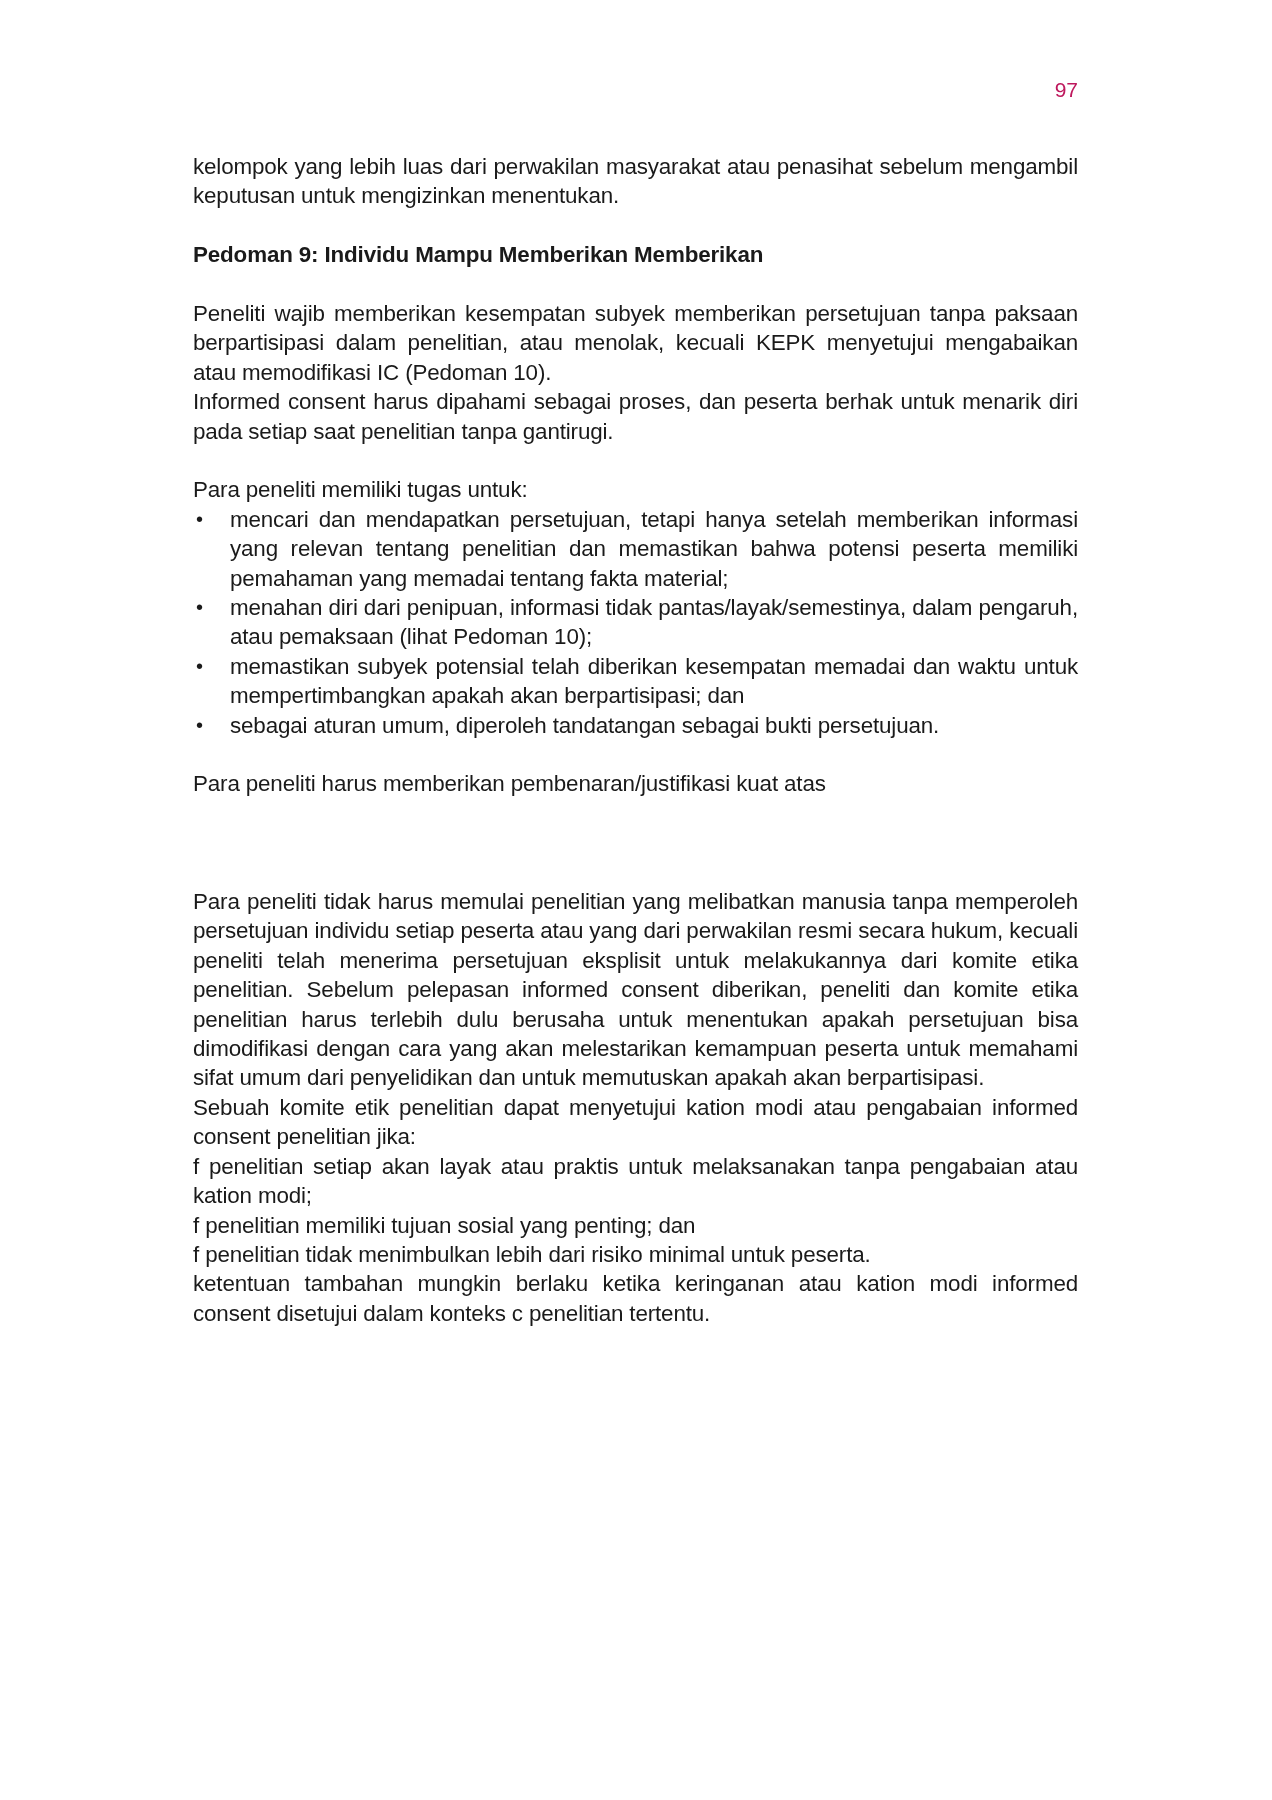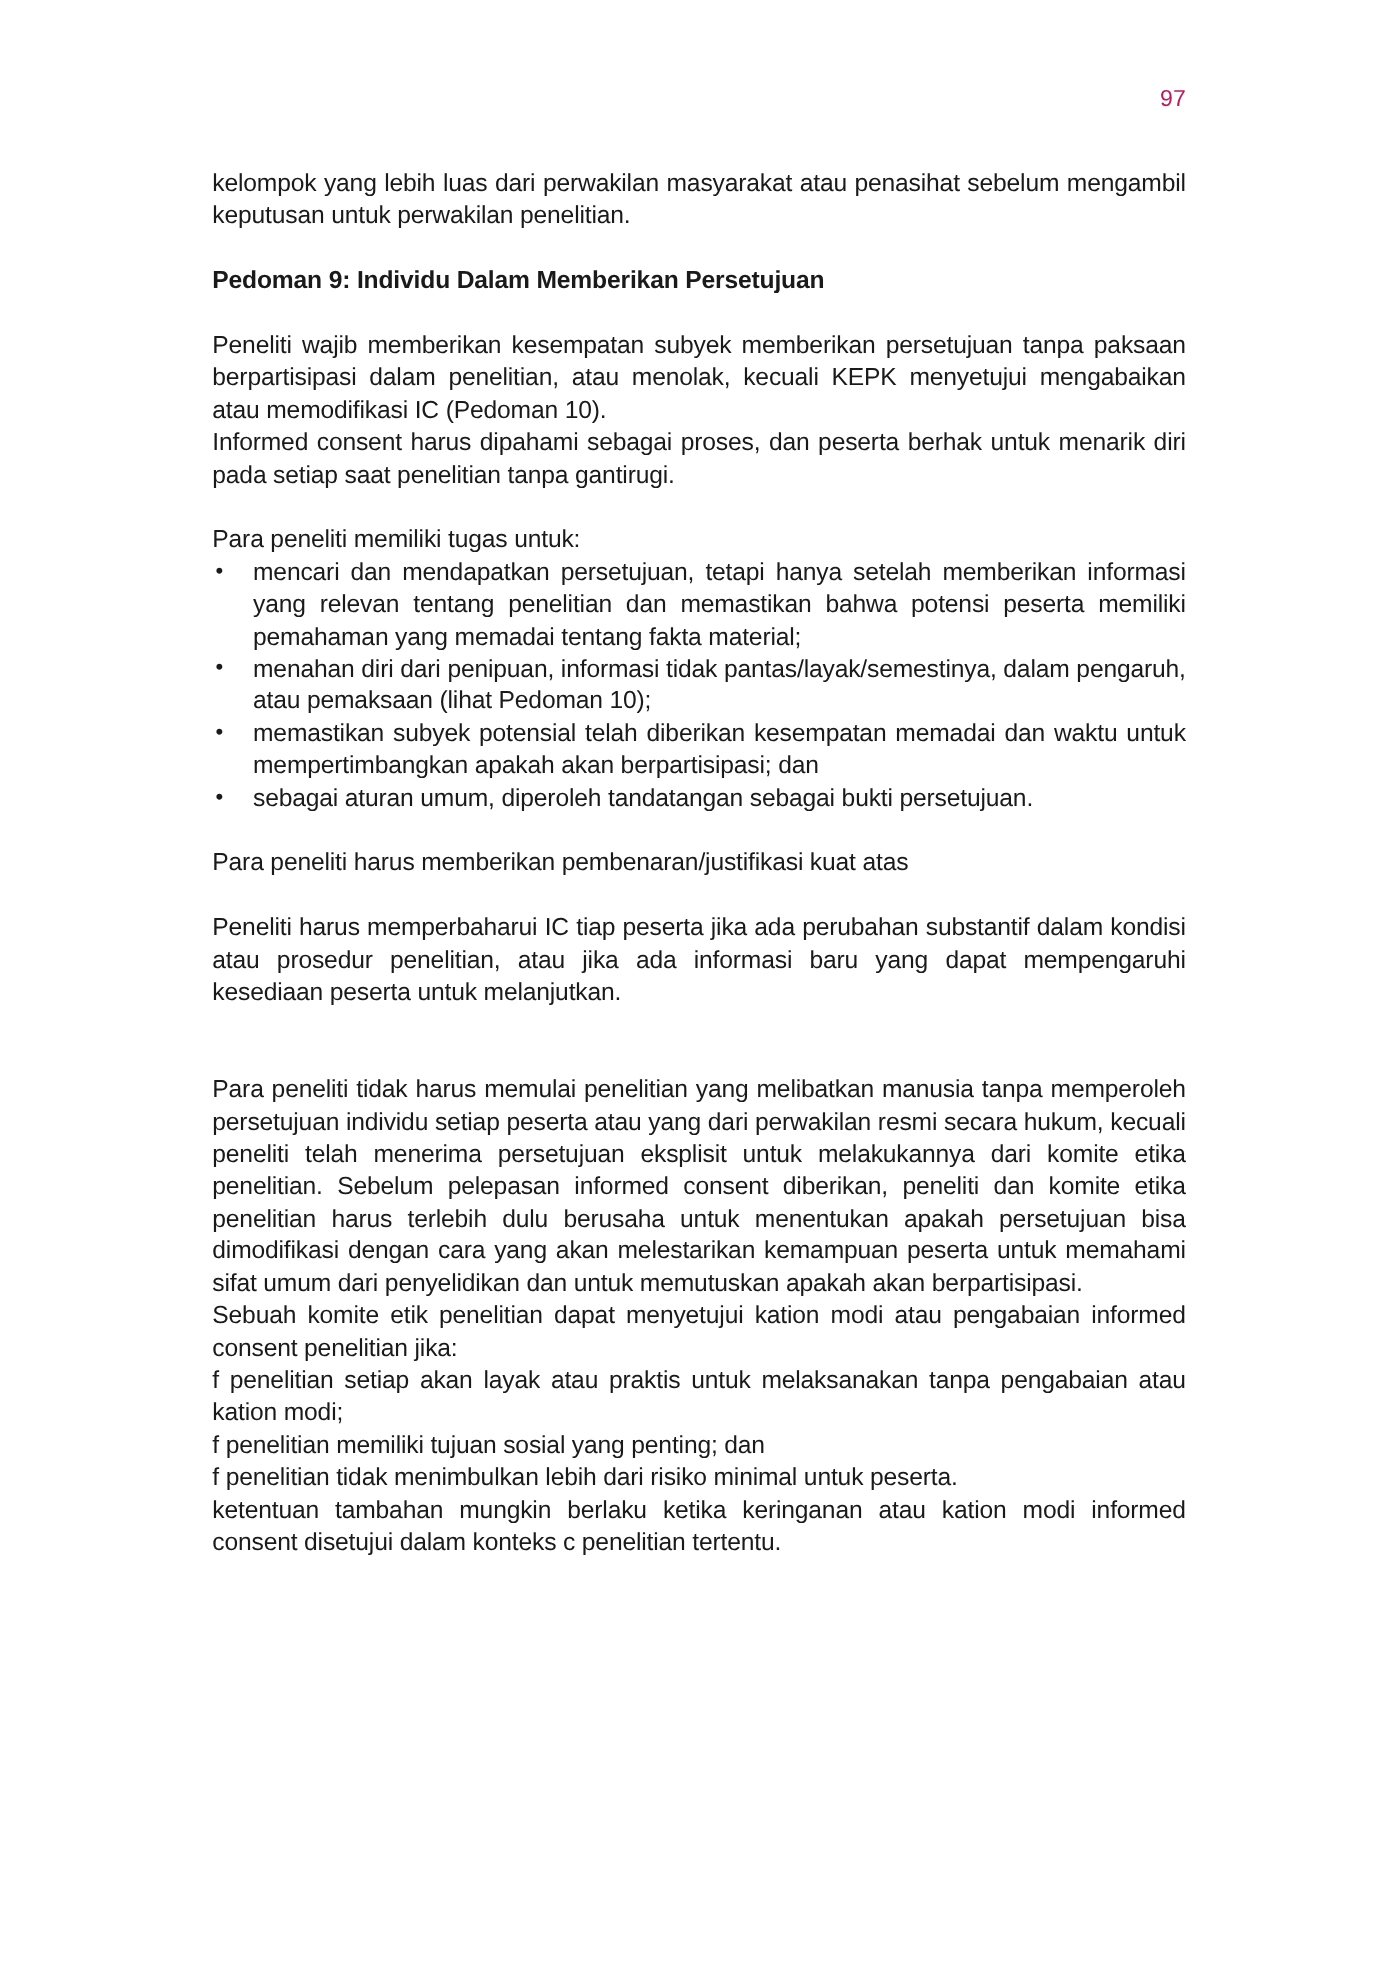--- a/index.html
+++ b/index.html
@@ -66,25 +66,25 @@
   </style>
 </head>
 <body>
 
 <div>
 
   <div class="page-number">97</div>
 
   <div class="content">
 
-    <p>kelompok yang lebih luas dari perwakilan masyarakat atau penasihat sebelum mengambil keputusan untuk perwakilan penelitian.</p>
+    <p>kelompok yang lebih luas dari perwakilan masyarakat atau penasihat sebelum mengambil keputusan untuk mengizinkan menentukan.</p>
 
     <div class="gap"></div>
 
-    <p class="heading">Pedoman 9: Individu Dalam Memberikan Persetujuan</p>
+    <p class="heading">Pedoman 9: Individu Mampu Memberikan Memberikan</p>
 
     <div class="gap"></div>
 
     <p>Peneliti wajib memberikan kesempatan subyek memberikan persetujuan tanpa paksaan berpartisipasi dalam penelitian, atau menolak, kecuali KEPK menyetujui mengabaikan atau memodifikasi IC (Pedoman 10).</p>
     <p>Informed consent harus dipahami sebagai proses, dan peserta berhak untuk menarik diri pada setiap saat penelitian tanpa gantirugi.</p>
 
     <div class="gap"></div>
 
     <p>Para peneliti memiliki tugas untuk:</p>
     <ul class="bullets">
@@ -105,21 +105,20 @@
         <span>sebagai aturan umum, diperoleh tandatangan sebagai bukti persetujuan.</span>
       </li>
     </ul>
 
     <div class="gap"></div>
 
     <p class="spread">Para peneliti harus memberikan pembenaran/justifikasi kuat atas</p>
 
     <div class="gap"></div>
 
-    <p>Peneliti harus memperbaharui IC tiap peserta jika ada perubahan substantif dalam kondisi atau prosedur penelitian, atau jika ada informasi baru yang dapat mempengaruhi kesediaan peserta untuk melanjutkan.</p>
 
     <div class="gap"></div>
 
 
     <div class="gap"></div>
 
     <p>Para peneliti tidak harus memulai penelitian yang melibatkan manusia tanpa memperoleh persetujuan individu setiap peserta atau yang dari perwakilan resmi secara hukum, kecuali peneliti telah menerima persetujuan eksplisit untuk melakukannya dari komite etika penelitian. Sebelum pelepasan informed consent diberikan, peneliti dan komite etika penelitian harus terlebih dulu berusaha untuk menentukan apakah persetujuan bisa dimodifikasi dengan cara yang akan melestarikan kemampuan peserta untuk memahami sifat umum dari penyelidikan dan untuk memutuskan apakah akan berpartisipasi.</p>
     <p>Sebuah komite etik penelitian dapat menyetujui kation modi atau pengabaian informed consent penelitian jika:</p>
     <p>f penelitian setiap akan layak atau praktis untuk melaksanakan tanpa pengabaian atau kation modi;</p>
     <p>f penelitian memiliki tujuan sosial yang penting; dan</p>

